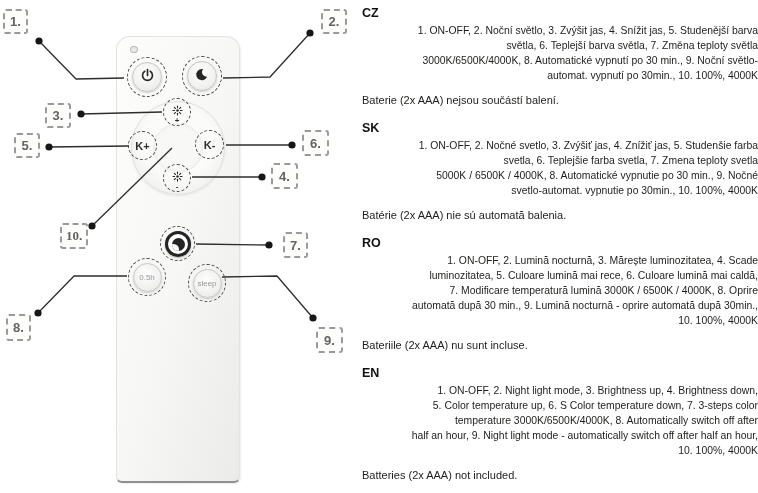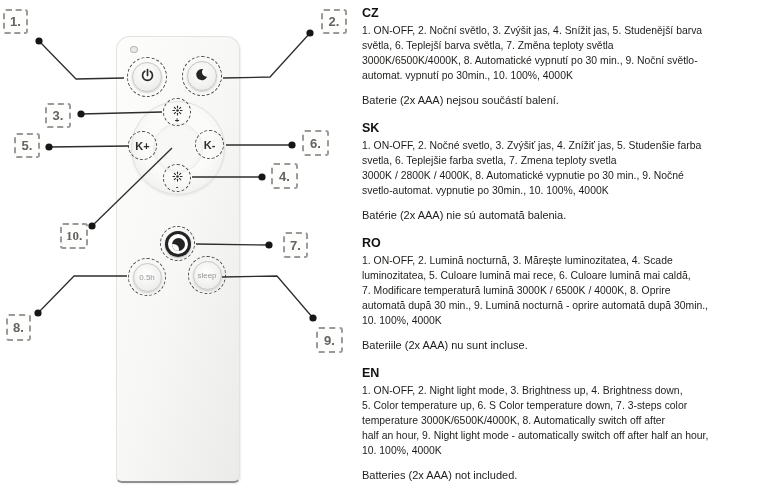--- a/index.html
+++ b/index.html
@@ -44,21 +44,21 @@
   .callout{position:absolute;border:2px dashed #9a9a98;border-radius:3px;background:#fdfdfc;
     display:flex;align-items:center;justify-content:center;
     font-size:13px;font-weight:bold;color:#636361;box-sizing:border-box;}
 
   
   .lines{position:absolute;left:0;top:0;pointer-events:none;}
 
   
   .col{position:absolute;left:362px;top:0;width:396px;padding-top:6px;}
   .col h3{font-size:12.5px;line-height:15px;font-weight:bold;color:#111110;margin:0 8px 2px 0;}
-  .col .body{font-size:10.4px;line-height:15px;white-space:pre;margin:0 0 10px 0;color:#1d1d1b;}
+  .col .body{font-size:10.4px;line-height:15px;white-space:pre;margin:0 0 10px 0;color:#1d1d1b;text-align:right;}
   .col .note{font-size:11px;line-height:15px;white-space:pre;margin:0 0 13px 0;color:#1d1d1b;}
 </style>
 </head>
 <body>
 
 <div id="stage">
 
   <div class="remote"></div>
   <div class="led"></div>
 
@@ -136,21 +136,21 @@
   <div class="ct-solid">
     <span class="ct-inner"></span>
   </div>
 
   <div class="dash" style="left:128px;top:258px;width:38px;height:38px;">
     <div class="solid" style="width:29px;height:29px;">
       <span class="graylabel">0.5h</span>
     </div>
   </div>
 
-  <div class="dash" style="left:188px;top:256px;width:38px;height:38px;">
+  <div class="dash" style="left:188px;top:264px;width:38px;height:38px;">
     <div class="solid" style="width:29px;height:29px;">
       <span class="graylabel">sleep</span>
     </div>
   </div>
 
   <svg class="lines" width="360" height="493" viewBox="0 0 360 493">
     <g fill="none" stroke="#2d2d2d" stroke-width="1.3" stroke-linejoin="round">
       <polyline points="39,41 76,79 124,78"></polyline>
       <polyline points="310,33 270,77 223,78"></polyline>
       <polyline points="81,114 162,112"></polyline>
@@ -213,21 +213,21 @@
       <p class="body">1. ON-OFF, 2. Noční světlo, 3. Zvýšit jas, 4. Snížit jas, 5. Studenější barva
 světla, 6. Teplejší barva světla, 7. Změna teploty světla
 3000K/6500K/4000K, 8. Automatické vypnutí po 30 min., 9. Noční světlo-
 automat. vypnutí po 30min., 10. 100%, 4000K</p>
       <p class="note">Baterie (2x AAA) nejsou součástí balení.</p>
     </section>
     <section>
       <h3>SK</h3>
       <p class="body">1. ON-OFF, 2. Nočné svetlo, 3. Zvýšiť jas, 4. Znížiť jas, 5. Studenšie farba
 svetla, 6. Teplejšie farba svetla, 7. Zmena teploty svetla
-3000K / 2800K / 4000K, 8. Automatické vypnutie po 30 min., 9. Nočné
+5000K / 6500K / 4000K, 8. Automatické vypnutie po 30 min., 9. Nočné
 svetlo-automat. vypnutie po 30min., 10. 100%, 4000K</p>
       <p class="note">Batérie (2x AAA) nie sú automată balenia.</p>
     </section>
     <section>
       <h3>RO</h3>
       <p class="body">1. ON-OFF, 2. Lumină nocturnă, 3. Mărește luminozitatea, 4. Scade
 luminozitatea, 5. Culoare lumină mai rece, 6. Culoare lumină mai caldă,
 7. Modificare temperatură lumină 3000K / 6500K / 4000K, 8. Oprire
 automată după 30 min., 9. Lumină nocturnă - oprire automată după 30min.,
 10. 100%, 4000K</p>

